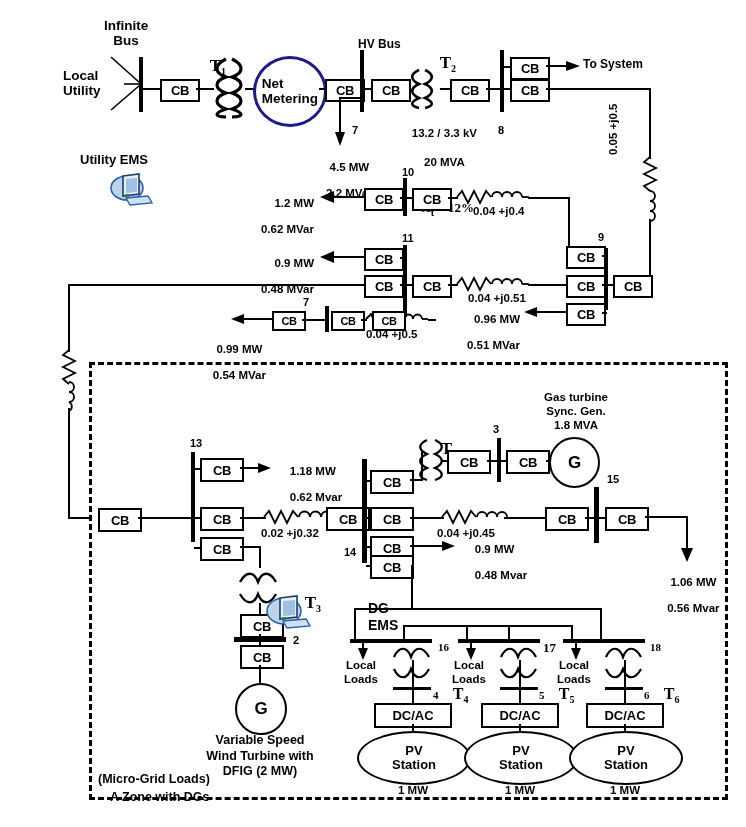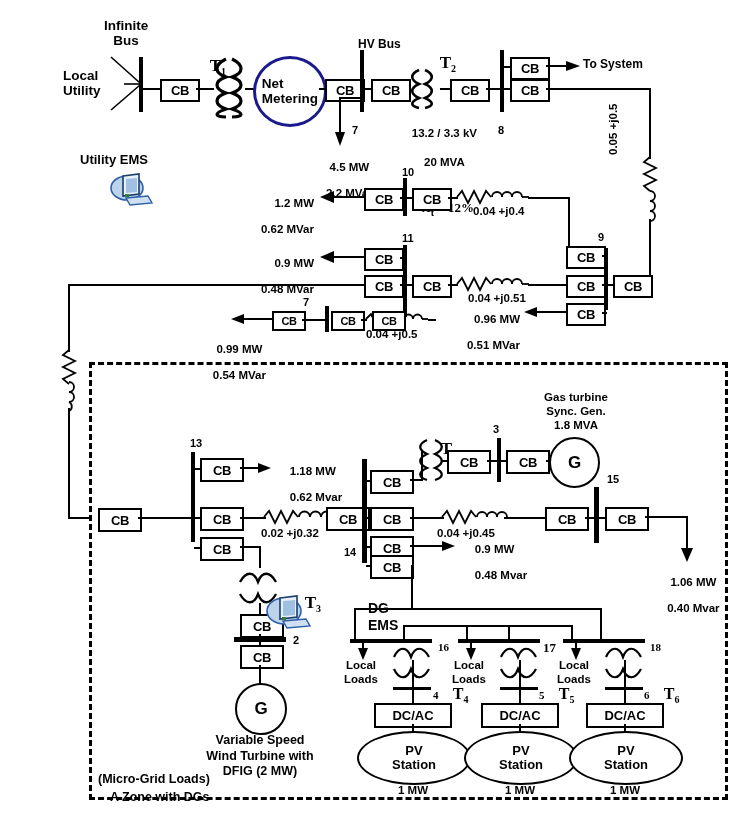--- a/index.html
+++ b/index.html
@@ -357,21 +357,21 @@
   <div class="bus" style="left:594px;top:487px;width:5px;height:56px;"></div>
   <div class="lbl" style="left:607px;top:473px;font-size:11px;">15</div>
   <div class="wire hw" style="left:599px;top:517px;width:8px;"></div>
   <div class="cb" style="left:605px;top:507px;width:40px;height:20px;">CB</div>
   <svg style="left:645px;top:508px;" width="48" height="56">
     <path d="M0,9 L42,9 L42,42" stroke="#000" stroke-width="2" fill="none"></path>
     <polygon points="42,54 36,40 48,40" fill="#000"></polygon>
   </svg>
   <div class="lbl" style="left:645px;top:563px;font-size:11.5px;text-align:center;width:84px;">
     <span>1.06 MW</span><br>
-    <span>0.40 Mvar</span>
+    <span>0.56 Mvar</span>
   </div>
 
   <svg style="left:264px;top:594px;" width="48" height="42">
     <ellipse cx="20" cy="17" rx="17" ry="13" fill="#bcd3ea" stroke="#2f5fa8" stroke-width="1.6"></ellipse>
     <polygon points="16,4 33,2 33,23 16,25" fill="#e8f0f9" stroke="#1a3c6e" stroke-width="1.6"></polygon>
     <polygon points="19,7 31,6 31,21 19,22" fill="#9fc0e0" stroke="none"></polygon>
     <polygon points="19,27 42,25 46,32 23,34" fill="#cfe0f2" stroke="#2f5fa8" stroke-width="1.4"></polygon>
     <rect x="18" y="23" width="4" height="3" fill="#3a7a3a"></rect>
   </svg>
   <div class="lbl" style="left:320px;top:600px;font-size:14px;line-height:1.2;margin-left:48px;">DG<br>EMS</div>

